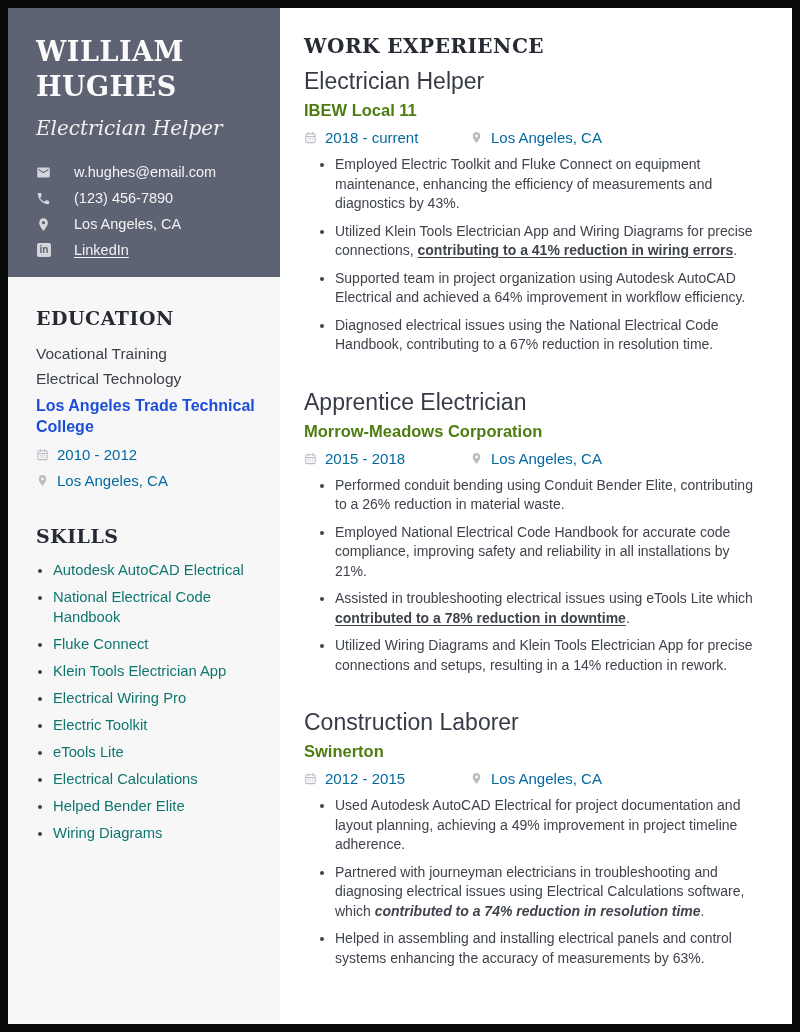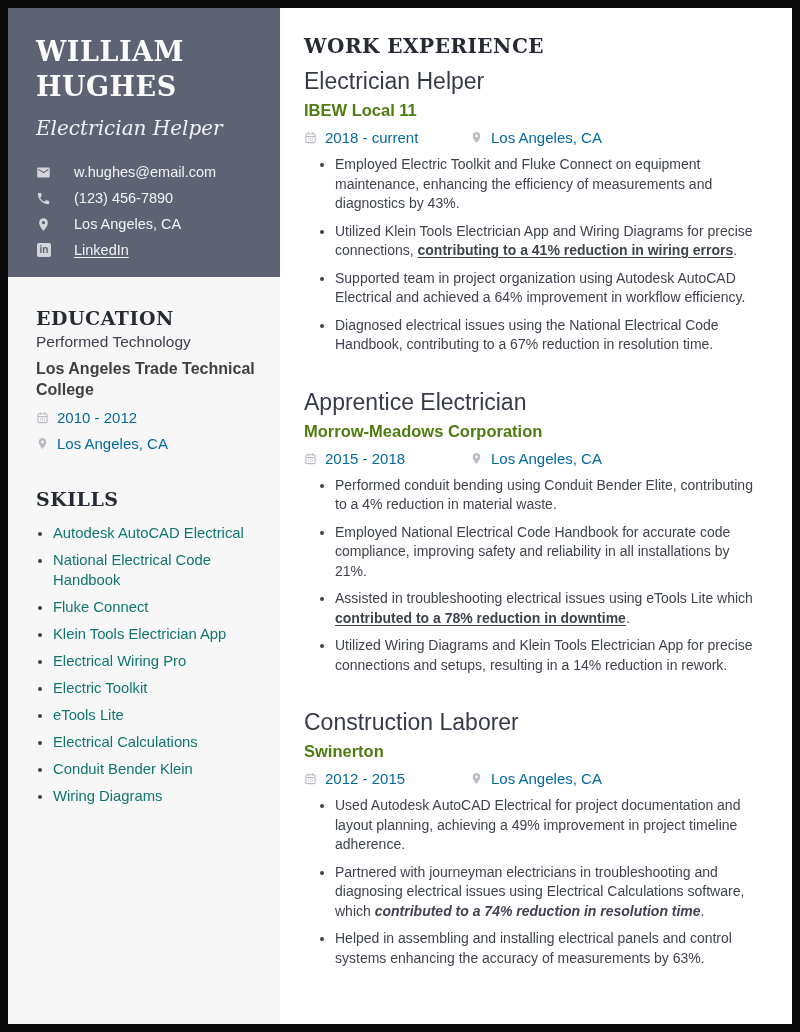--- a/index.html
+++ b/index.html
@@ -39,21 +39,21 @@
   .link-underline{text-decoration:underline;text-underline-offset:2px;}
 
   .side-section{padding:0 20px 0 28px;}
   .side-heading{
     margin:0;font-family:"DejaVu Serif","Liberation Serif",serif;
     font-size:19px;font-weight:700;letter-spacing:.5px;color:#262a33;
   }
   .edu{margin-top:30px;}
   .edu-line{font-size:15.5px;line-height:25px;color:#3d414b;}
   .edu-line.first{margin-top:12px;}
-  .edu-school{font-size:16px;line-height:21px;font-weight:700;color:#404040;margin-top:4px;}
+  .edu-school{font-size:16px;line-height:21px;font-weight:700;color:#1d4ed8;margin-top:4px;}
   .meta-row{display:flex;align-items:center;gap:8px;margin-top:9px;font-size:15px;color:#0369a1;}
   .micon{width:13px;height:13px;flex:none;color:#b9bcc3;display:flex;align-items:center;justify-content:center;}
   .micon svg{width:13px;height:13px;display:block;}
 
   .skills{margin-top:36px;}
   .skills ul{margin:13px 0 0 0;padding:0 0 0 17px;}
   .skills li{font-size:14.8px;line-height:20px;color:#0f766e;margin-bottom:7px;}
   .skills li::marker{color:#3d414b;}
 
   
@@ -118,21 +118,22 @@
             <span class="cicon">
                 <span class="li-badge">in</span>
               </span>
             <span class="link-underline">LinkedIn</span>
           </li>
         </ul>
       </header>
 
       <section class="side-section edu">
         <h2 class="side-heading">EDUCATION</h2>
-        <div class="edu-line">Performed Technology</div>
+        <div class="edu-line first">Vocational Training</div>
+        <div class="edu-line">Electrical Technology</div>
         <div class="edu-school">Los Angeles Trade Technical College</div>
         <div class="meta-row">
           <span class="micon">
             <svg viewBox="0 0 24 24" fill="none" stroke="currentColor" stroke-width="2">
                 <rect x="3.5" y="5" width="17" height="16.5" rx="2"></rect>
                 <path d="M3.5 10h17M8 2.5V7M16 2.5V7"></path>
                 <path d="M7.5 13.5h2M11 13.5h2M14.5 13.5h2M7.5 17h2M11 17h2M14.5 17h2" stroke-width="1.6"></path>
               </svg>
           </span>
           <span>2010 - 2012</span>
@@ -151,21 +152,21 @@
         <h2 class="side-heading">SKILLS</h2>
         <ul id="skills-list">
             <li>Autodesk AutoCAD Electrical</li>
             <li>National Electrical Code Handbook</li>
             <li>Fluke Connect</li>
             <li>Klein Tools Electrician App</li>
             <li>Electrical Wiring Pro</li>
             <li>Electric Toolkit</li>
             <li>eTools Lite</li>
             <li>Electrical Calculations</li>
-            <li>Conduit Bender Klein</li>
+            <li>Helped Bender Elite</li>
             <li>Wiring Diagrams</li>
           </ul>
       </section>
     </aside>
 
     <main class="main">
       <h2 class="we-heading">WORK EXPERIENCE</h2>
       <div id="jobs">
           <section class="job">
             <h3 class="job-title">Electrician Helper</h3>
@@ -214,21 +215,21 @@
               <span class="loc-cell">
                 <span class="micon">
                   <svg viewBox="0 0 24 24">
                     <path fill="currentColor" fill-rule="evenodd" d="M12 2c-3.9 0-7 3.1-7 7 0 5.3 7 13 7 13s7-7.7 7-13c0-3.9-3.1-7-7-7zm0 9.6a2.6 2.6 0 1 1 0-5.2 2.6 2.6 0 0 1 0 5.2z"></path>
                   </svg>
                 </span>
                 <span class="mtext">Los Angeles, CA</span>
               </span>
             </div>
             <ul class="bullets">
-              <li><span class="seg">Performed conduit bending using Conduit Bender Elite, contributing to a 4% reduction in material waste.</span></li>
+              <li><span class="seg">Performed conduit bending using Conduit Bender Elite, contributing to a 26% reduction in material waste.</span></li>
               <li><span class="seg">Employed National Electrical Code Handbook for accurate code compliance, improving safety and reliability in all installations by 21%.</span></li>
               <li><span class="seg">Assisted in troubleshooting electrical issues using eTools Lite which </span><span class="seg b u">contributed to a 78% reduction in downtime</span><span class="seg">.</span></li>
               <li><span class="seg">Utilized Wiring Diagrams and Klein Tools Electrician App for precise connections and setups, resulting in a 14% reduction in rework.</span></li>
             </ul>
           </section>
           <section class="job">
             <h3 class="job-title">Construction Laborer</h3>
             <div class="company">Swinerton</div>
             <div class="meta-row job-meta">
               <span class="date-cell">

